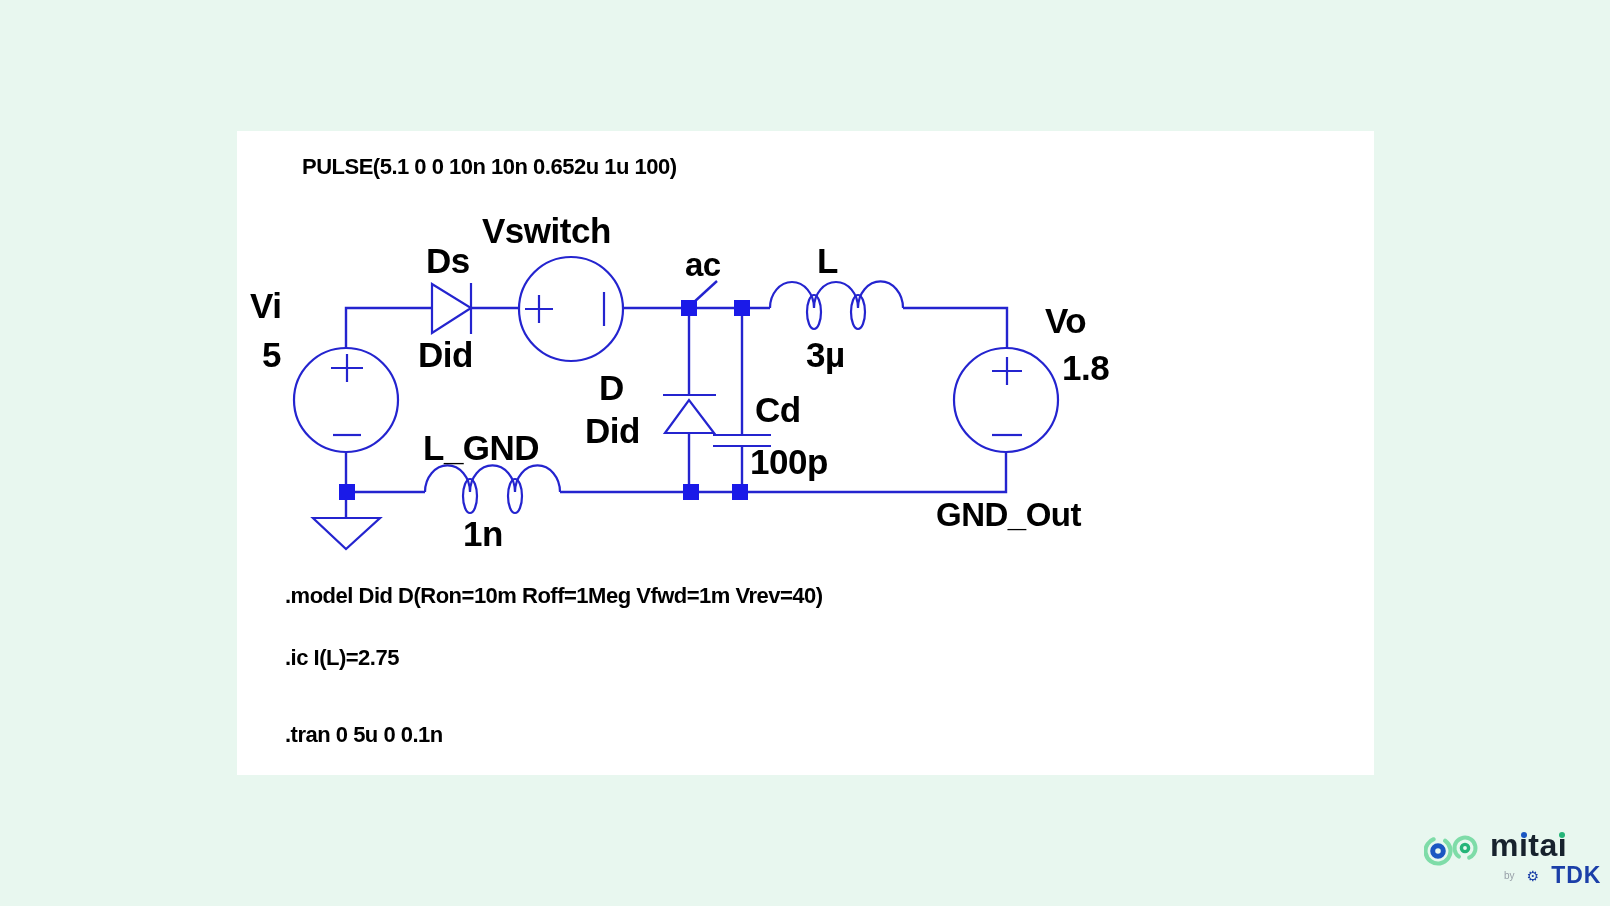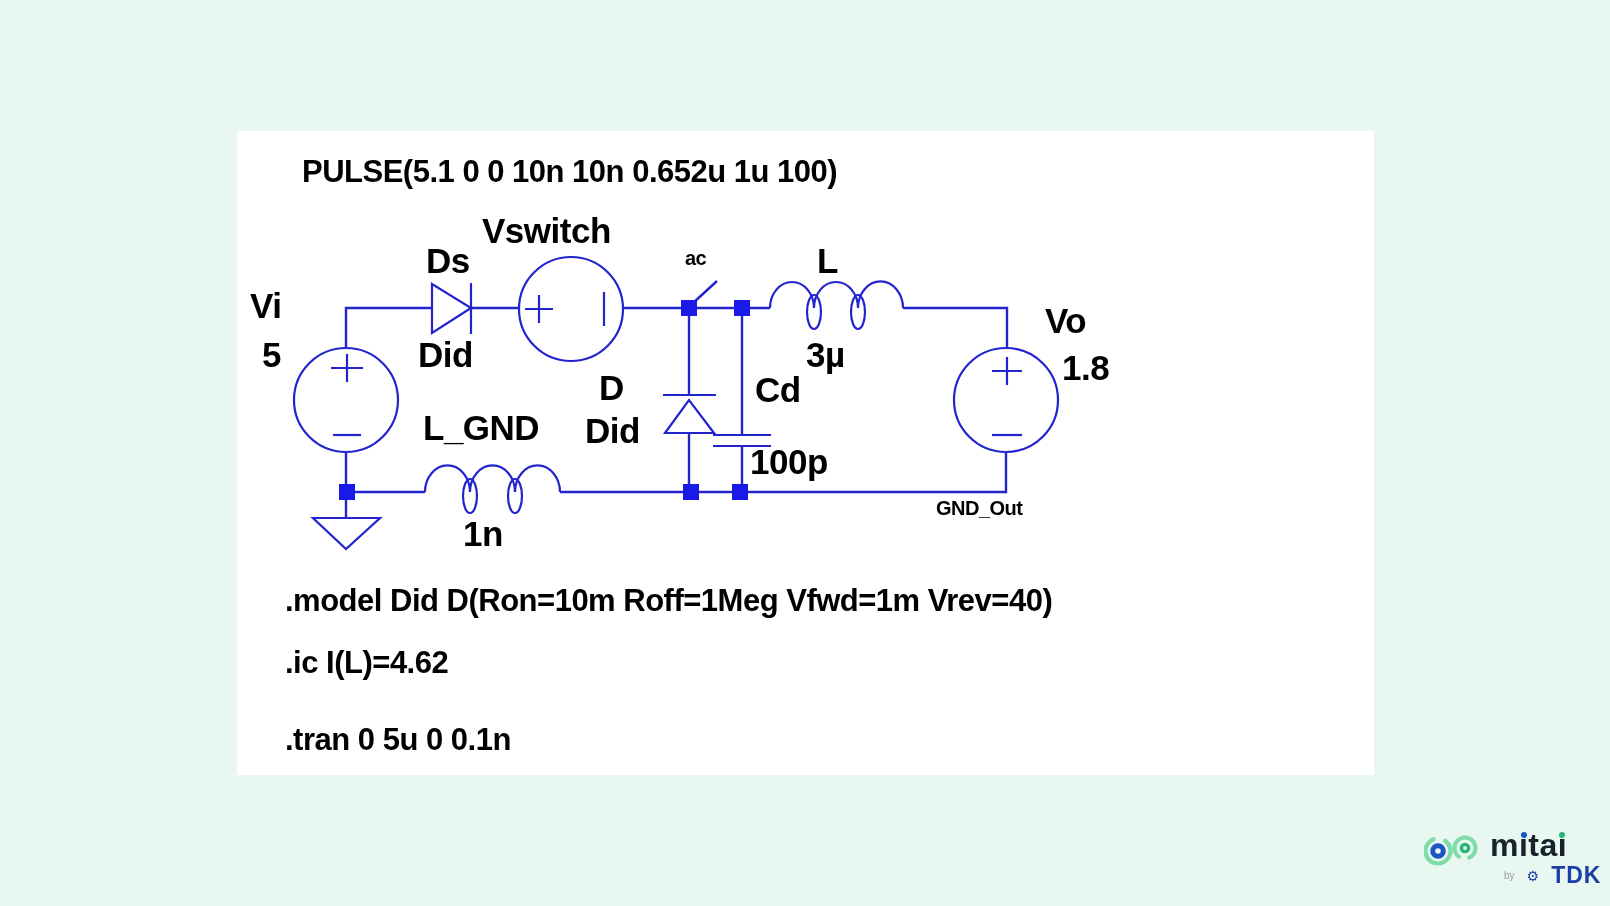--- a/index.html
+++ b/index.html
@@ -13,22 +13,22 @@
     background:#ffffff;
   }
   svg.schem{position:absolute;left:237px;top:131px;width:1137px;height:644px}
   .wire{stroke:#2424cf;stroke-width:2.4;fill:none}
   .sym{stroke:#2424cf;stroke-width:2.2;fill:none}
   .junc{fill:#1a1ae8;stroke:none}
   .lbl{
     position:absolute;color:#000;font-weight:bold;font-size:35px;
     line-height:1;white-space:nowrap;letter-spacing:-0.5px;
   }
-  .small{font-size:20px}
-  .directive{font-size:31px;letter-spacing:-0.5px}
+  .small{font-size:33px}
+  .directive{font-size:22px;letter-spacing:-0.5px}
   
   .logo{position:absolute;left:1388px;top:806px;width:215px;height:90px}
   .swirls{position:absolute;left:36px;top:26px}
   .brand{
     position:absolute;left:102px;top:22px;font-size:32px;font-weight:600;
     color:#17222d;letter-spacing:.5px;line-height:1.1;white-space:nowrap;
   }
   .iseg{position:relative;display:inline-block}
   .iseg::after{
     content:"";position:absolute;left:50%;transform:translateX(-50%);
@@ -135,33 +135,33 @@
 <div class="lbl" style="left:482px;top:213px">Vswitch</div>
 
 <div class="lbl small" style="left:685px;top:248px">ac</div>
 
 <div class="lbl" style="left:817px;top:243px">L</div>
 <div class="lbl" style="left:806px;top:337px">3µ</div>
 
 <div class="lbl" style="left:599px;top:370px">D</div>
 <div class="lbl" style="left:585px;top:413px">Did</div>
 
-<div class="lbl" style="left:755px;top:372px">Cd</div>
+<div class="lbl" style="left:755px;top:392px">Cd</div>
 <div class="lbl" style="left:750px;top:444px">100p</div>
 
-<div class="lbl" style="left:423px;top:410px">L_GND</div>
+<div class="lbl" style="left:423px;top:430px">L_GND</div>
 <div class="lbl" style="left:463px;top:516px">1n</div>
 
 <div class="lbl" style="left:1045px;top:303px">Vo</div>
 <div class="lbl" style="left:1062px;top:350px">1.8</div>
 
 <div class="lbl small" style="left:936px;top:498px">GND_Out</div>
 
 <div class="lbl directive" style="left:285px;top:585px">.model Did D(Ron=10m Roff=1Meg Vfwd=1m Vrev=40)</div>
-<div class="lbl directive" style="left:285px;top:647px">.ic I(L)=4.62</div>
+<div class="lbl directive" style="left:285px;top:647px">.ic I(L)=2.75</div>
 <div class="lbl directive" style="left:285px;top:724px">.tran 0 5u 0 0.1n</div>
 
 <div class="logo">
   <svg class="swirls" width="58" height="38" viewBox="0 0 58 38">
     <circle cx="14" cy="19" r="12.5" fill="none" stroke="#7edca8" stroke-width="4.2" stroke-linecap="round" stroke-dasharray="66 13" transform="rotate(-55 14 19)"></circle>
     <circle cx="14" cy="19" r="5.3" fill="none" stroke="#1b57c2" stroke-width="5"></circle>
     <circle cx="41" cy="16" r="10.5" fill="none" stroke="#7edca8" stroke-width="4" stroke-linecap="round" stroke-dasharray="55 11" transform="rotate(125 41 16)"></circle>
     <circle cx="41" cy="16" r="3.6" fill="none" stroke="#25b579" stroke-width="3.4"></circle>
   </svg>
   <div class="brand"><span>m</span><span class="iseg dot-b">ı</span><span>ta</span><span class="iseg dot-g">ı</span></div>

